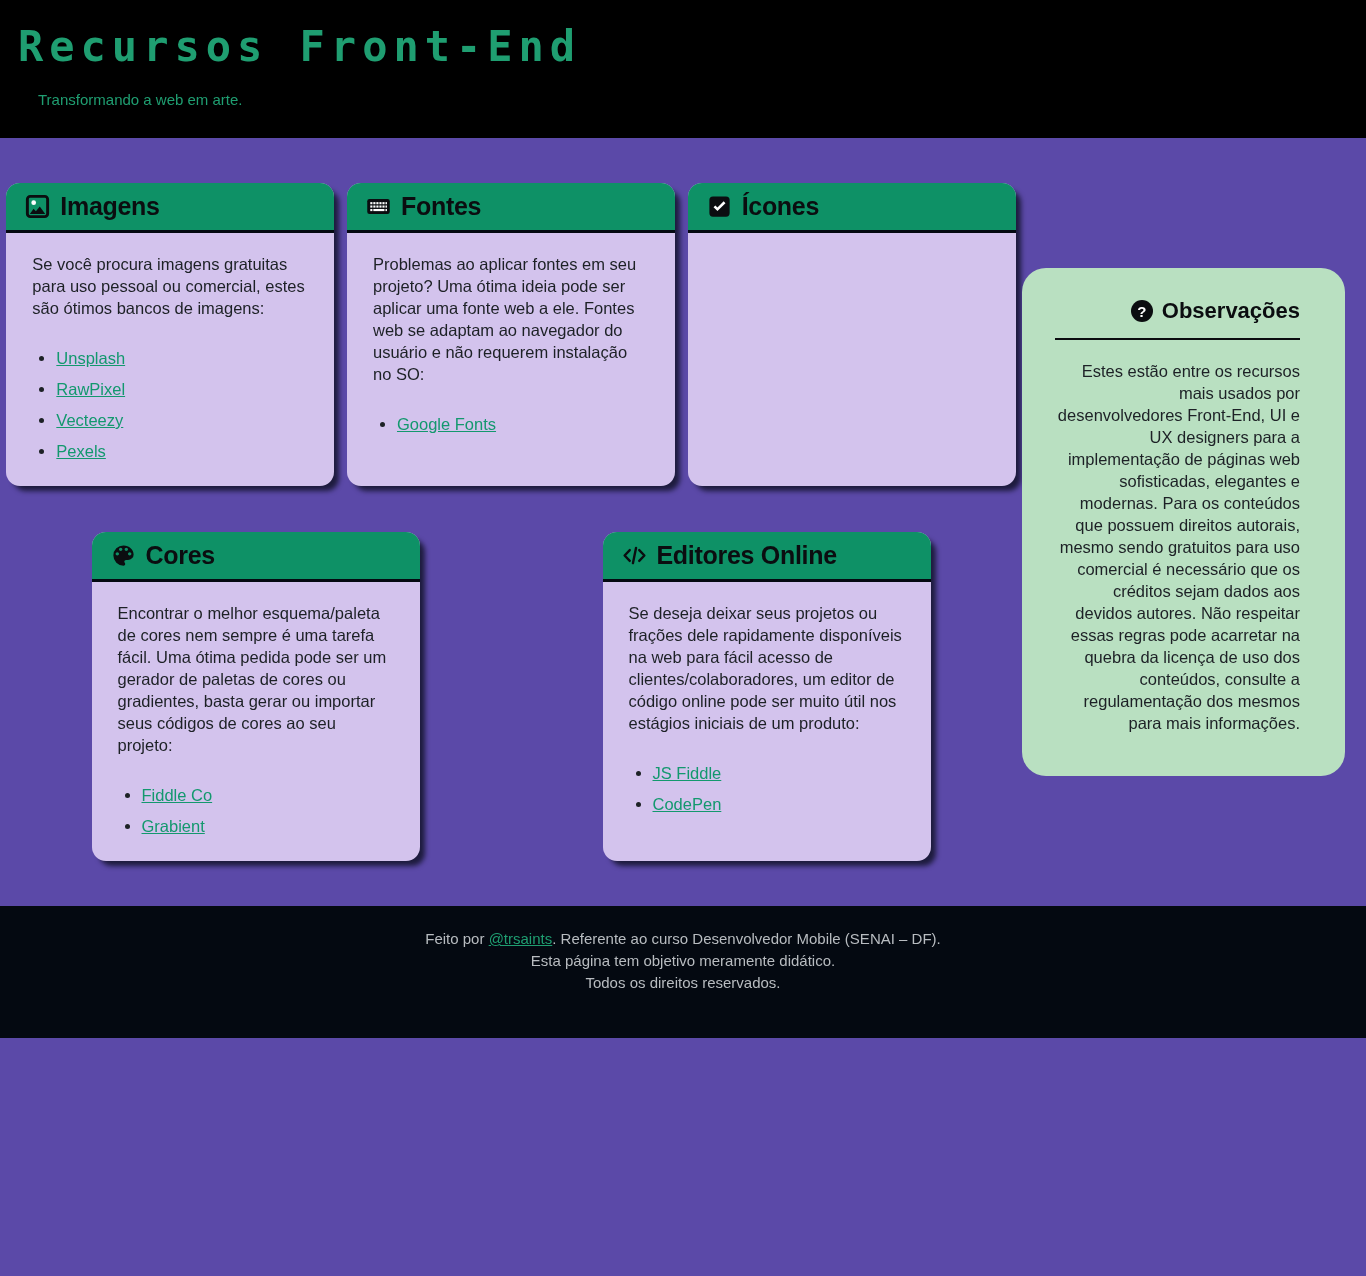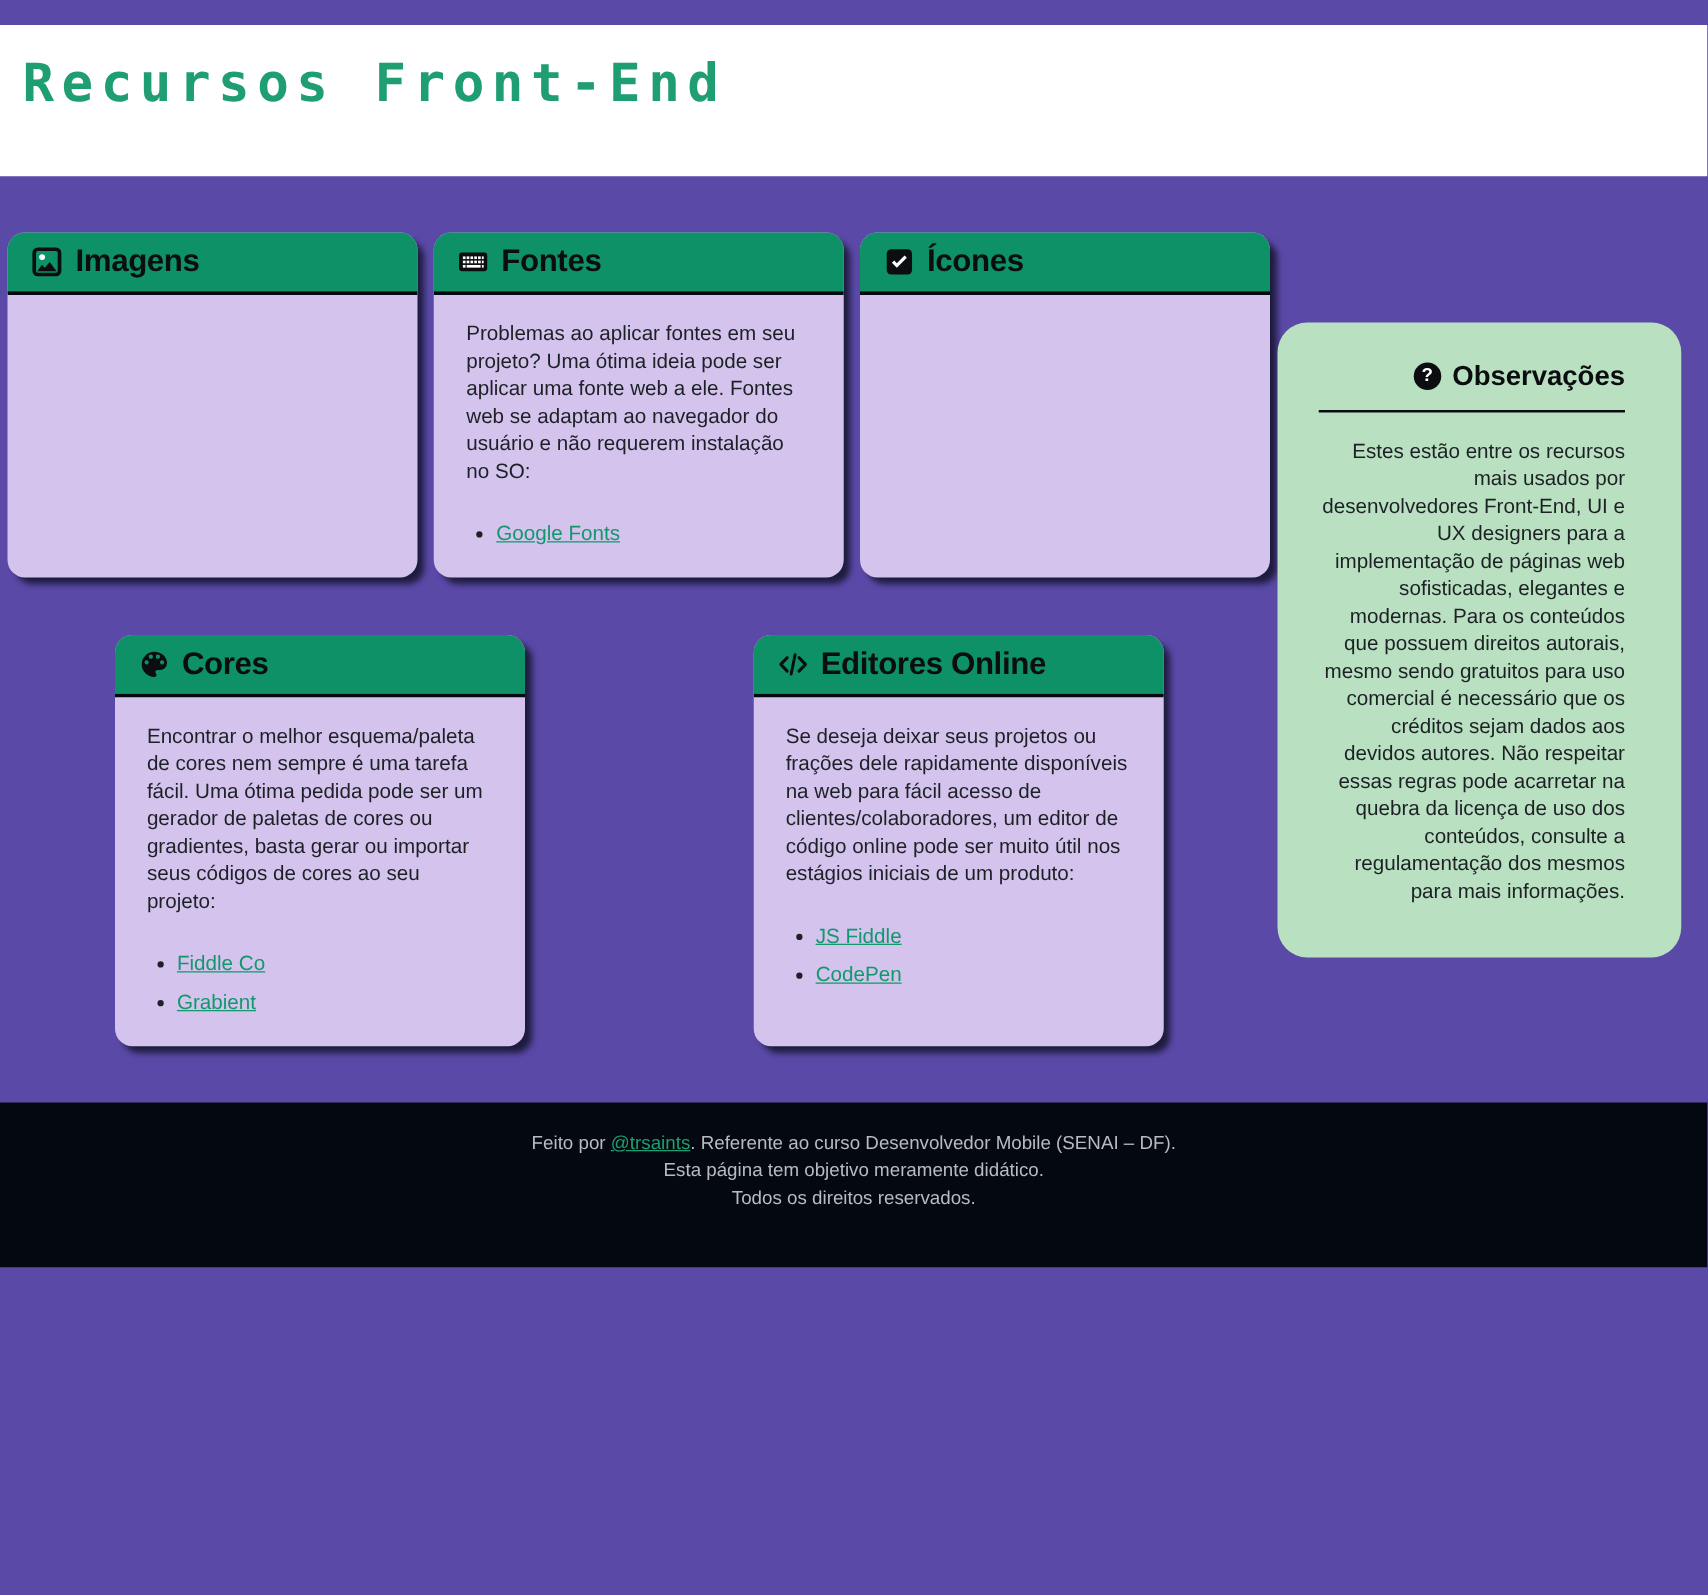--- a/index.html
+++ b/index.html
@@ -5,21 +5,21 @@
   * { box-sizing: border-box; }
   html, body { margin: 0; padding: 0; }
   body {
     background: #5b49a8;
     font-family: "Liberation Sans", sans-serif;
     color: #1d2126;
     min-width: 1366px;
   }
 
   
-  .site-header { background: #ffffff; padding: 14px 0 30px; margin-top: 20px; }
+  .site-header { background: #000000; padding: 14px 0 30px; }
   .site-title {
     margin: 8px 0 20px; padding-left: 18px;
     font-family: "DejaVu Sans Mono", monospace;
     font-size: 42px; font-weight: bold; letter-spacing: 6px;
     color: #1f9e71;
   }
   .site-subtitle { margin: 0; padding-left: 38px; color: #1f9e71; font-size: 15px; }
 
   
   main { display: flex; align-items: stretch; }
@@ -79,33 +79,43 @@
     text-align: center; padding: 22px 0 44px;
     font-size: 15px; line-height: 22px;
   }
   .site-footer a { color: #1f9e71; text-decoration: underline; }
 </style>
 </head>
 <body>
 
 <header class="site-header">
   <h1 class="site-title">Recursos Front-End</h1>
+  <p class="site-subtitle">Transformando a web em arte.</p>
 </header>
 
 <main>
   <section class="cards">
 
     <article class="card">
       <div class="card-header">
         <svg viewBox="0 0 24 24">
           <rect x="3" y="3" width="18" height="18" rx="2.6" fill="none" stroke="#0b0d10" stroke-width="2.6"></rect>
           <circle cx="8.6" cy="8.6" r="2.1" fill="#ffffff"></circle>
           <path d="M5.2 18.7h13.7l-4.9-6.7-3.4 4.2-2.1-2.2z" fill="#0b0d10"></path>
         </svg>
         <h2 class="card-title">Imagens</h2>
+      </div>
+      <div class="card-body">
+        <p>Se você procura imagens gratuitas para uso pessoal ou comercial, estes são ótimos bancos de imagens:</p>
+        <ul class="card-links">
+          <li><a href="#">Unsplash</a></li>
+          <li><a href="#">RawPixel</a></li>
+          <li><a href="#">Vecteezy</a></li>
+          <li><a href="#">Pexels</a></li>
+        </ul>
       </div>
     </article>
 
     <article class="card">
       <div class="card-header">
         <svg viewBox="0 0 24 24">
           <rect x="2" y="5.4" width="20" height="13.2" rx="2" fill="#0b0d10"></rect>
           <g fill="#ffffff">
             <rect x="4.7" y="8.1" width="1.9" height="1.9"></rect>
             <rect x="7.4" y="8.1" width="1.9" height="1.9"></rect>

